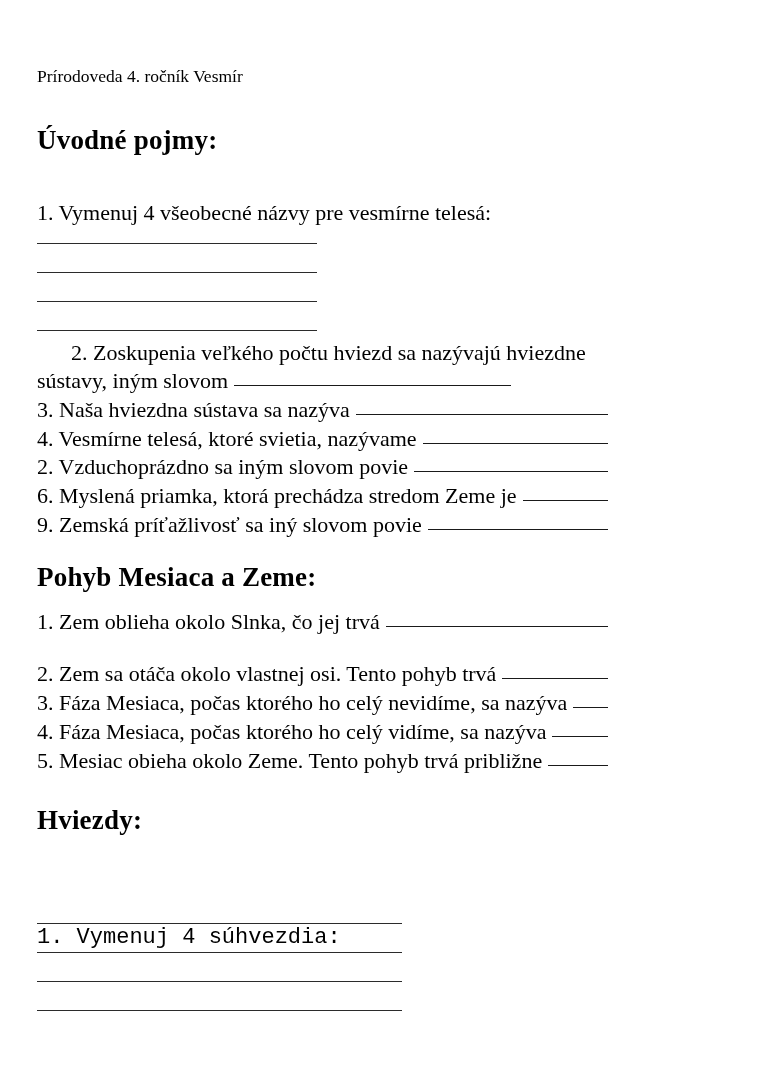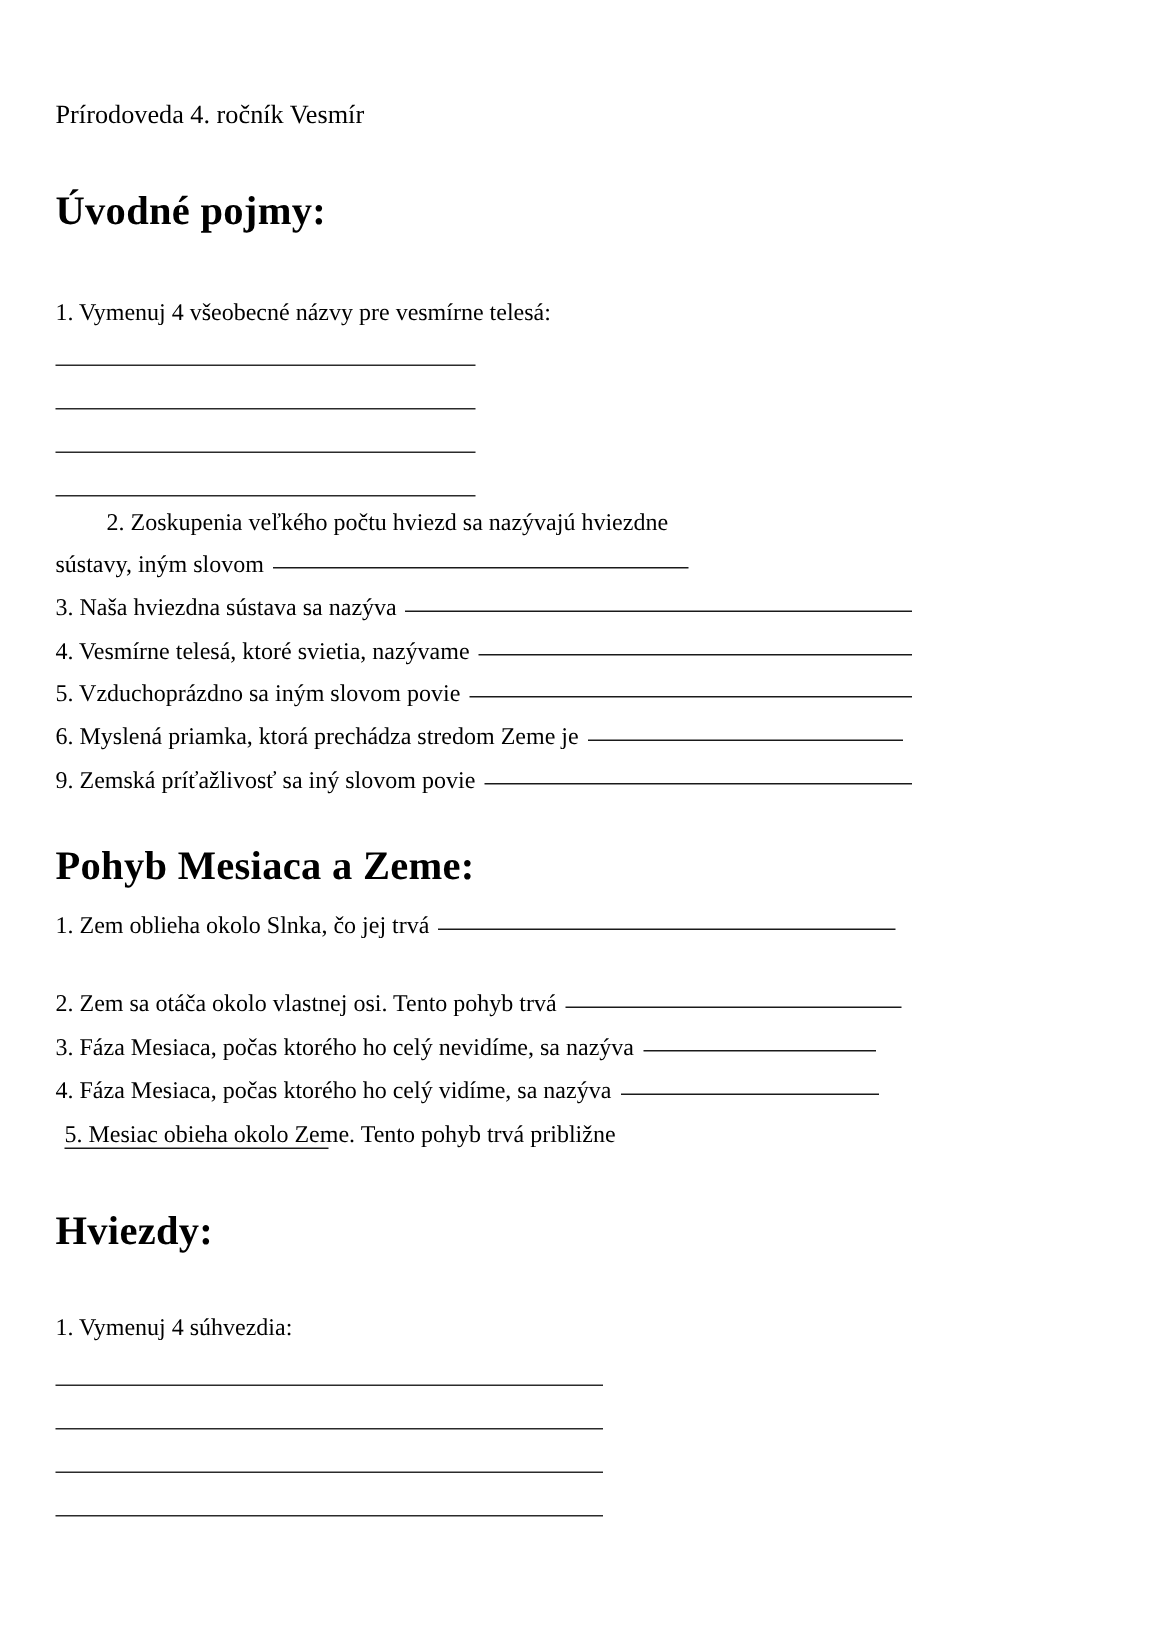--- a/index.html
+++ b/index.html
@@ -29,21 +29,21 @@
     left: 37px;
     font-size: 27px;
     font-weight: bold;
     line-height: 1.15;
     white-space: nowrap;
     letter-spacing: 0.2px;
   }
   .q-line {
     position: absolute;
     left: 37px;
-    font-size: 16px;
+    font-size: 22px;
     line-height: 1.25;
     white-space: nowrap;
     display: flex;
     align-items: baseline;
   }
   .q-text {
     flex: 0 0 auto;
   }
   
   .inline-rule {
@@ -92,21 +92,21 @@
     <span class="q-text">3. Naša hviezdna sústava sa nazýva</span>
     <span class="inline-rule" style="width:372px;"></span>
   </div>
 
   <div class="q-line" style="top:425px;">
     <span class="q-text">4. Vesmírne telesá, ktoré svietia, nazývame</span>
     <span class="inline-rule" style="width:294px;"></span>
   </div>
 
   <div class="q-line" style="top:453px;">
-    <span class="q-text">5. Vzduchoprázdno sa iným slovom povie</span>
+    <span class="q-text">2. Vzduchoprázdno sa iným slovom povie</span>
     <span class="inline-rule" style="width:318px;"></span>
   </div>
 
   <div class="q-line" style="top:482px;">
     <span class="q-text">6. Myslená priamka, ktorá prechádza stredom Zeme je</span>
     <span class="inline-rule" style="width:210px;"></span>
   </div>
 
   <div class="q-line" style="top:511px;">
     <span class="q-text">9. Zemská príťažlivosť sa iný slovom povie</span>
@@ -128,28 +128,28 @@
   <div class="q-line" style="top:689px;">
     <span class="q-text">3. Fáza Mesiaca, počas ktorého ho celý nevidíme, sa nazýva</span>
     <span class="inline-rule" style="width:155px;"></span>
   </div>
 
   <div class="q-line" style="top:718px;">
     <span class="q-text">4. Fáza Mesiaca, počas ktorého ho celý vidíme, sa nazýva</span>
     <span class="inline-rule" style="width:172px;"></span>
   </div>
 
-  <div class="q-line" style="top:747px;flex-direction:column;">
+  <div class="q-line" style="top:747px;">
     <span class="q-text">5. Mesiac obieha okolo Zeme. Tento pohyb trvá približne</span>
     <span class="inline-rule" style="width:176px;"></span>
   </div>
 
   <div class="section-heading" style="top:805px;">Hviezdy:</div>
 
-  <div class="q-line" style="top:876px;">
+  <div class="q-line" style="top:924px;font-family:Liberation Mono, monospace;">
     <span class="q-text">1. Vymenuj 4 súhvezdia:</span>
   </div>
 
   <div class="blank-rule" style="left:37px; top:923px; width:365px;"></div>
   <div class="blank-rule" style="left:37px; top:952px; width:365px;"></div>
   <div class="blank-rule" style="left:37px; top:981px; width:365px;"></div>
   <div class="blank-rule" style="left:37px; top:1010px; width:365px;"></div>
 
 </div>
 

